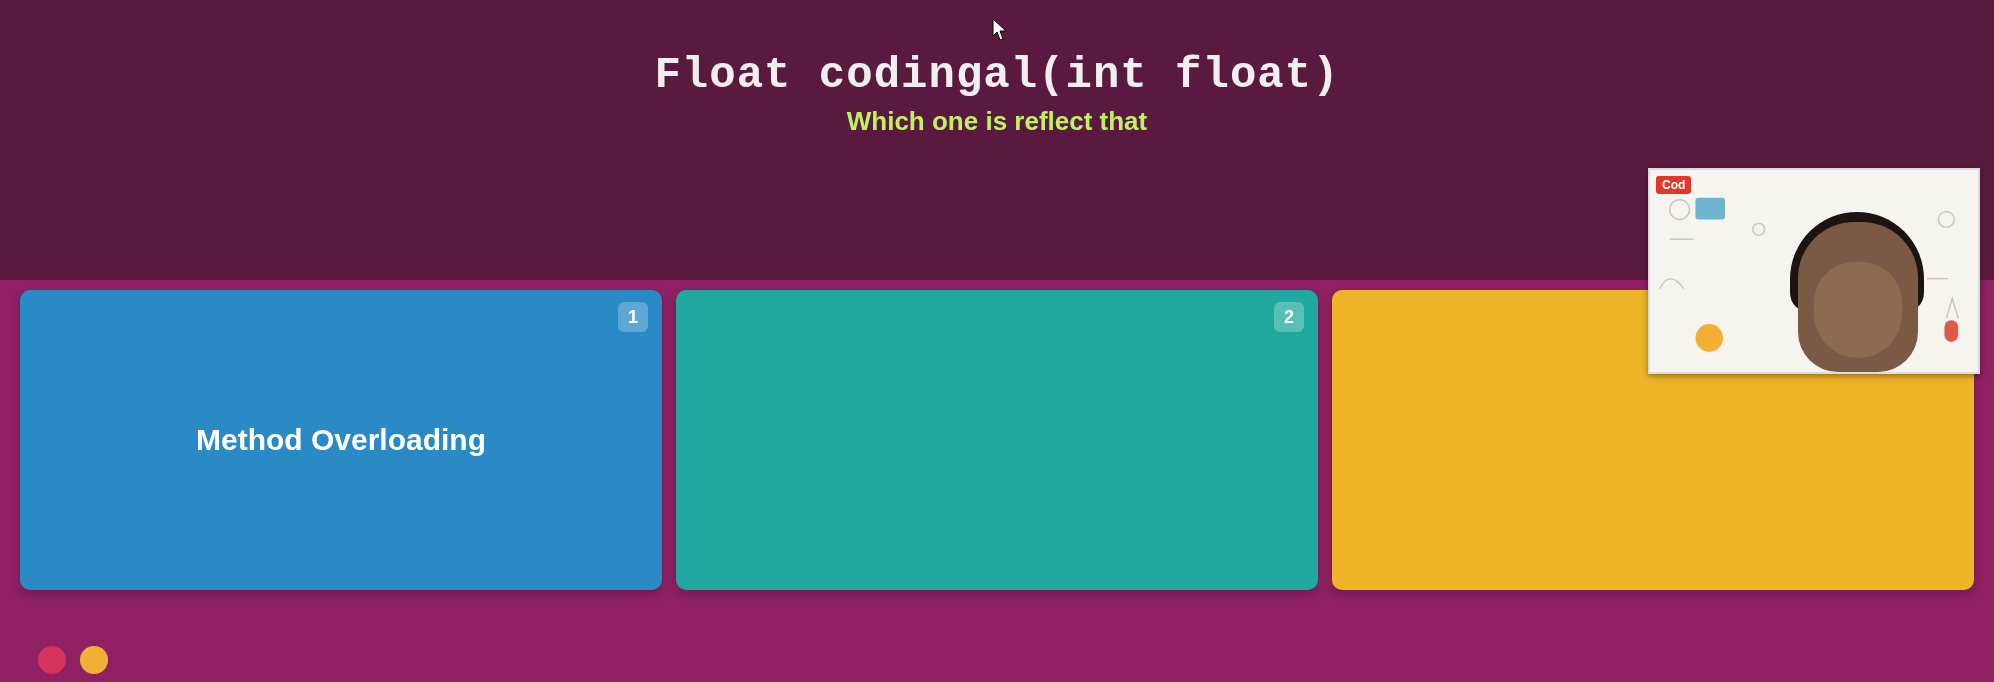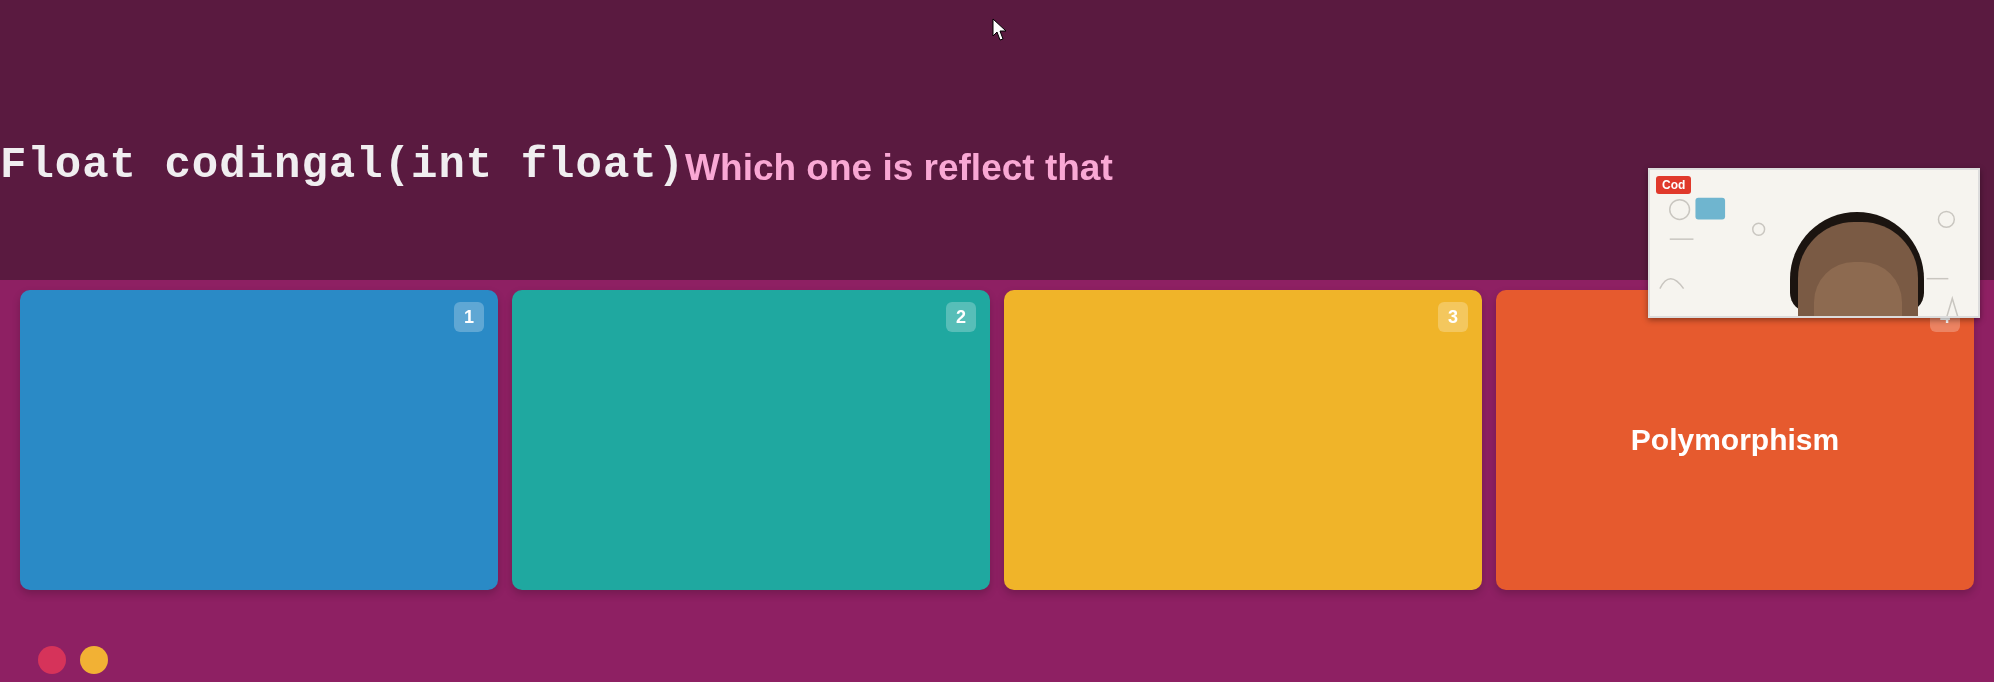--- a/index.html
+++ b/index.html
@@ -4,36 +4,36 @@
 <style>
   * { box-sizing: border-box; margin: 0; padding: 0; }
   html, body { width: 1994px; height: 682px; overflow: hidden; font-family: -apple-system, BlinkMacSystemFont, "Segoe UI", Arial, sans-serif; }
   body { background: #8e2063; position: relative; }
 
   .question-area {
     width: 100%;
     height: 280px;
     background: #5a1a40;
     display: flex;
-    flex-direction: row;
+    flex-direction: column;
     align-items: center;
     padding-top: 50px;
     position: relative;
   }
   .question-code {
     font-family: "Courier New", Courier, monospace;
     font-size: 44px;
     font-weight: 700;
     color: #f0eef0;
     letter-spacing: 1px;
   }
   .question-sub {
-    font-size: 37px;
+    font-size: 26px;
     font-weight: 600;
-    color: #f9a8d4;
+    color: #bef264;
     margin-top: 6px;
   }
 
   .answers {
     position: absolute;
     left: 20px;
     right: 20px;
     top: 290px;
     height: 300px;
     display: flex;
@@ -79,21 +79,21 @@
     width:16px;
     height:24px;
     pointer-events:none;
   }
 
   .webcam {
     position:absolute;
     top:168px;
     right:14px;
     width:332px;
-    height:150px;
+    height:206px;
     background:#f4f4f0;
     border:2px solid #dcdcdc;
     box-shadow:0 2px 6px rgba(0,0,0,0.4);
     overflow:hidden;
   }
   .webcam .rec {
     position:absolute;
     top:6px;
     left:6px;
     background:#e0392b;
@@ -150,30 +150,27 @@
   <div class="question-sub">Which one is reflect that</div>
 </div>
 
 <svg class="cursor-icon" viewBox="0 0 16 24">
   <path d="M1 1 L1 18 L5 14 L8 22 L11 21 L8 13 L14 13 Z" fill="#ffffff" stroke="#000000" stroke-width="1"></path>
 </svg>
 
 <div class="answers">
   <div class="answer a0">
     <div class="keybadge">1</div>
+    <span>Method Overloading</span>
   </div>
   <div class="answer a1">
     <div class="keybadge">2</div>
   </div>
   <div class="answer a2">
     <div class="keybadge">3</div>
-  </div>
-  <div class="answer a3">
-    <div class="keybadge">4</div>
-    <span>Polymorphism</span>
   </div>
 </div>
 
 <div class="webcam">
 
   <svg viewBox="0 0 332 210">
     <rect width="332" height="210" fill="#f6f4ef"></rect>
     <g stroke="#c9c6c0" stroke-width="1.5" fill="none">
       <circle cx="30" cy="40" r="10"></circle>
       <rect x="46" y="28" width="30" height="22" rx="3" fill="#6fb5cf" stroke="none"></rect>

